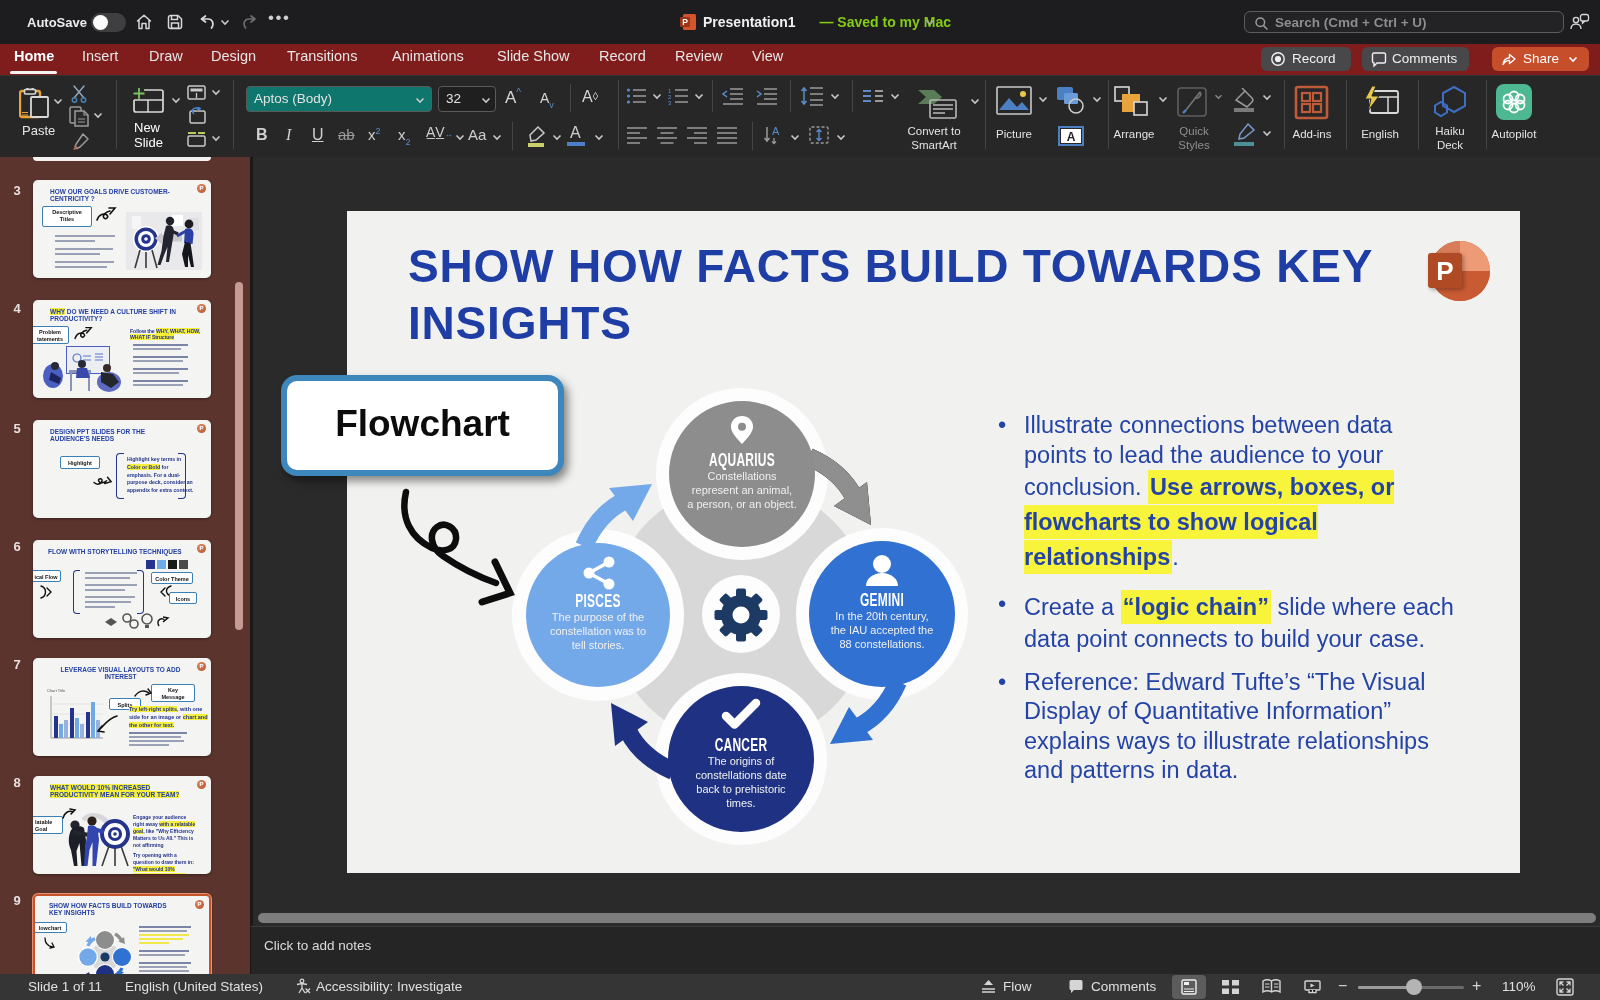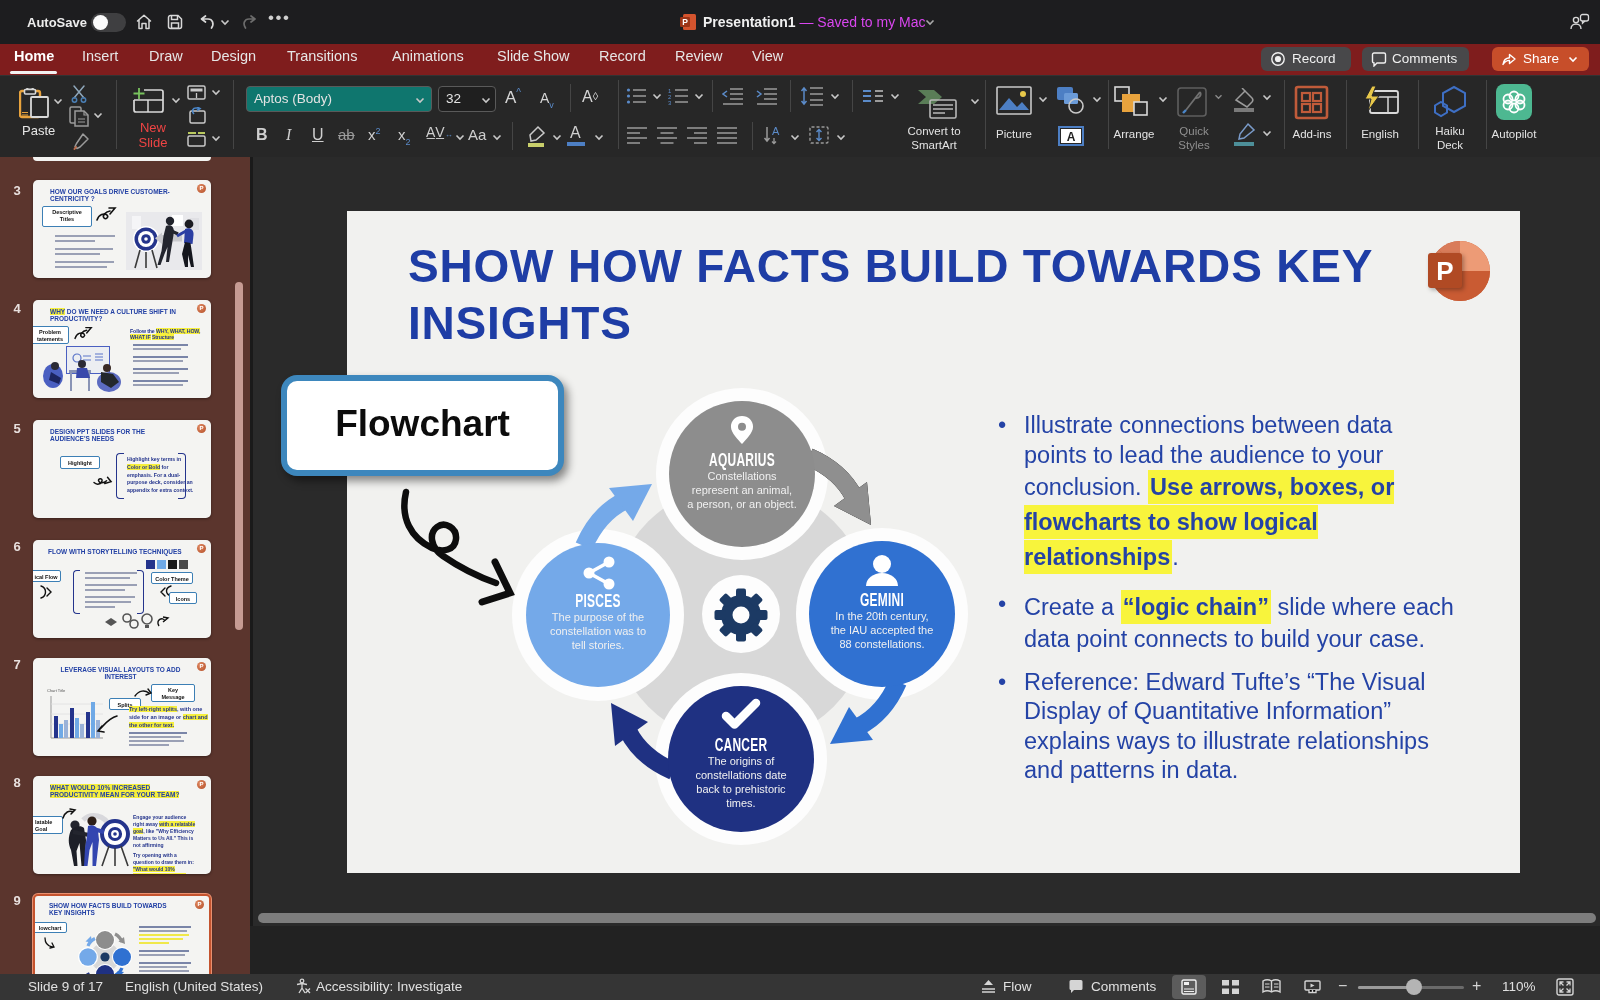--- a/index.html
+++ b/index.html
@@ -52,24 +52,31 @@
       </svg>
     <svg class="abs" style="left:240px;top:12px;" width="20" height="20" viewBox="0 0 20 20">
         <path d="M5.5 16 c-3-4.5-1-9 3.5-9 H14 M11 4 L15 7 L11 10" fill="none" stroke="#6c6c6c" stroke-width="1.7" stroke-linecap="round" stroke-linejoin="round"></path>
       </svg>
     <div class="abs" style="left:268px;top:8px;font-size:17px;color:#cfcfcf;letter-spacing:1.5px;">•••</div>
     <svg class="abs" style="left:680px;top:13px;" width="17" height="18" viewBox="0 0 17 18">
         <rect x="3" y="1" width="13" height="16" rx="1.5" fill="#d4542e"></rect>
         <rect x="0" y="4" width="10" height="10" rx="1.2" fill="#9c3517"></rect>
         <text x="5" y="12" font-size="8.5" font-weight="bold" fill="#fff" text-anchor="middle" font-family="Liberation Sans">P</text>
       </svg>
-    <div class="abs" style="left:703px;top:14px;font-size:14px;font-weight:700;color:#f0f0f0;">Presentation1 <span style="font-weight:400;color:#d946ef;">— Saved to my Mac</span></div>
+    <div class="abs" style="left:703px;top:14px;font-size:14px;font-weight:700;color:#f0f0f0;">Presentation1 <span style="font-weight:700;color:#84cc16;margin-left:20px;">— Saved to my Mac</span></div>
     <svg class="abs" style="left:925px;top:19px;" width="10" height="7" viewBox="0 0 10 7">
         <path d="M1.5 1.5 L5 5 L8.5 1.5" class="chev" style="stroke:#a9a9a9"></path>
       </svg>
+    <div class="abs" style="left:1244px;top:11px;width:320px;height:22px;border:1px solid #5c5c5e;border-radius:6px;background:#232325;">
+      <svg class="abs" style="left:9px;top:3.5px;" width="15" height="15" viewBox="0 0 15 15">
+          <circle cx="6.3" cy="6.3" r="4.3" fill="none" stroke="#9b9b9b" stroke-width="1.5"></circle>
+          <path d="M9.6 9.6 L13 13" stroke="#9b9b9b" stroke-width="1.5" stroke-linecap="round"></path>
+        </svg>
+      <div class="abs" style="left:30px;top:3px;font-size:13.5px;font-weight:700;color:#8d8d8f;">Search (Cmd + Ctrl + U)</div>
+    </div>
     <svg class="abs" style="left:1568px;top:13px;" width="22" height="20" viewBox="0 0 22 20">
         <circle cx="8" cy="7" r="2.6" fill="none" stroke="#d8d8d8" stroke-width="1.4"></circle>
         <path d="M3 16 c0-3 2.2-5 5-5 s5 2 5 5" fill="none" stroke="#d8d8d8" stroke-width="1.4"></path>
         <rect x="12.5" y="1.5" width="8" height="6.5" rx="2" fill="none" stroke="#d8d8d8" stroke-width="1.3"></rect>
         <path d="M14.5 8 v2.2 l2.4-2.2" fill="none" stroke="#d8d8d8" stroke-width="1.3"></path>
       </svg>
   </div>
   <div id="menubar">
     <div class="abs" style="left:14px;top:4px;font-size:14.5px;font-weight:700;color:#fff;">Home</div>
     <div class="abs" style="left:10px;top:27px;width:47px;height:2.5px;background:#f2f2f2;border-radius:2px;"></div>
@@ -139,21 +146,21 @@
     <div class="abs" style="left:116px;top:4px;width:1px;height:69px;background:#454545;"></div>
 
     <svg class="abs" style="left:130px;top:11px;" width="36" height="28" viewBox="0 0 36 28">
         <path d="M14 3 H31 a2 2 0 0 1 2 2 V23 a2 2 0 0 1 -2 2 H6 a2 2 0 0 1 -2-2 V13" fill="none" stroke="#d9d9d9" stroke-width="1.7"></path>
         <path d="M4 13 H33 M18 13 V25" stroke="#d9d9d9" stroke-width="1.5"></path>
         <path d="M9 1 V12 M3.5 6.5 H14.5" stroke="#79c35e" stroke-width="1.8"></path>
       </svg>
     <svg class="abs" style="left:171px;top:21px;" width="10" height="7" viewBox="0 0 10 7">
         <path d="M1.5 1.5 L5 5 L8.5 1.5" class="chev"></path>
       </svg>
-    <div class="abs tb-txt" style="left:134px;top:44px;color:#ef4444;text-align:center;width:38px;line-height:1.16;">New<br>Slide</div>
+    <div class="abs tb-txt" style="left:134px;top:44px;color:#ffffff;text-align:left;width:38px;line-height:1.16;">New<br>Slide</div>
     <svg class="abs" style="left:187px;top:9px;" width="19" height="15" viewBox="0 0 19 15">
         <rect x="1" y="1" width="17" height="13" rx="1.5" fill="none" stroke="#c9c9c9" stroke-width="1.5"></rect>
         <rect x="3.5" y="3.5" width="12" height="3" fill="#c9c9c9"></rect>
         <path d="M9.5 8 v5" stroke="#c9c9c9" stroke-width="1.3"></path>
       </svg>
     <svg class="abs" style="left:211px;top:13px;" width="10" height="7" viewBox="0 0 10 7">
         <path d="M1.5 1.5 L5 5 L8.5 1.5" class="chev"></path>
       </svg>
     <svg class="abs" style="left:187px;top:31px;" width="19" height="17" viewBox="0 0 19 17">
         <rect x="3" y="4" width="15" height="12" rx="1.5" fill="none" stroke="#c9c9c9" stroke-width="1.5"></rect>
@@ -735,22 +742,25 @@
 
   <div class="abs" style="left:281px;top:375px;width:283px;height:101px;background:#fff;border:6px solid #3d87bd;border-radius:16px;box-shadow:4px 5px 8px rgba(0,0,0,.45);"></div>
   <div class="abs" style="left:281px;top:403px;width:283px;text-align:center;font-size:37px;font-weight:700;color:#0c0c0c;">Flowchart</div>
 
   <svg class="abs" style="left:385px;top:478px;" width="145" height="130" viewBox="0 0 145 130">
     <g fill="none" stroke="#0d0d0d" stroke-width="6.5" stroke-linecap="round">
       <path d="M21 14 C15 40 26 60 47 70 C58 75 70 72 71 61 C72 50 60 43 52 49 C44 55 45 69 58 78 C74 89 94 99 111 105"></path>
       <path d="M110 84 L125 115 L97 124" stroke-width="7" stroke-linejoin="miter"></path>
     </g>
   </svg>
+  <div id="notes">
+      <div style="position:absolute;left:13px;top:11px;color:#dcdcdc;font-size:13.5px;">Click to add notes</div>
+    </div>
   <div id="statusbar">
-    <div class="abs" style="left:28px;top:5px;font-size:13.5px;">Slide 9 of 17</div>
+    <div class="abs" style="left:28px;top:5px;font-size:13.5px;">Slide 1 of 11</div>
     <div class="abs" style="left:125px;top:5px;font-size:13.5px;">English (United States)</div>
     <svg class="abs" style="left:294px;top:4px;" width="18" height="18" viewBox="0 0 18 18">
         <g fill="none" stroke="#d5d5d5" stroke-width="1.3">
           <circle cx="8" cy="3" r="1.8"></circle>
           <path d="M3 6.5 L8 5.5 L13 6.5 M8 5.5 V10 L5 15 M8 10 L11 15"></path>
           <path d="M11.5 10.5 L16 15 M16 10.5 L11.5 15"></path>
         </g>
       </svg>
     <div class="abs" style="left:316px;top:5px;font-size:13.5px;">Accessibility: Investigate</div>
     <svg class="abs" style="left:980px;top:5px;" width="17" height="16" viewBox="0 0 17 16">

